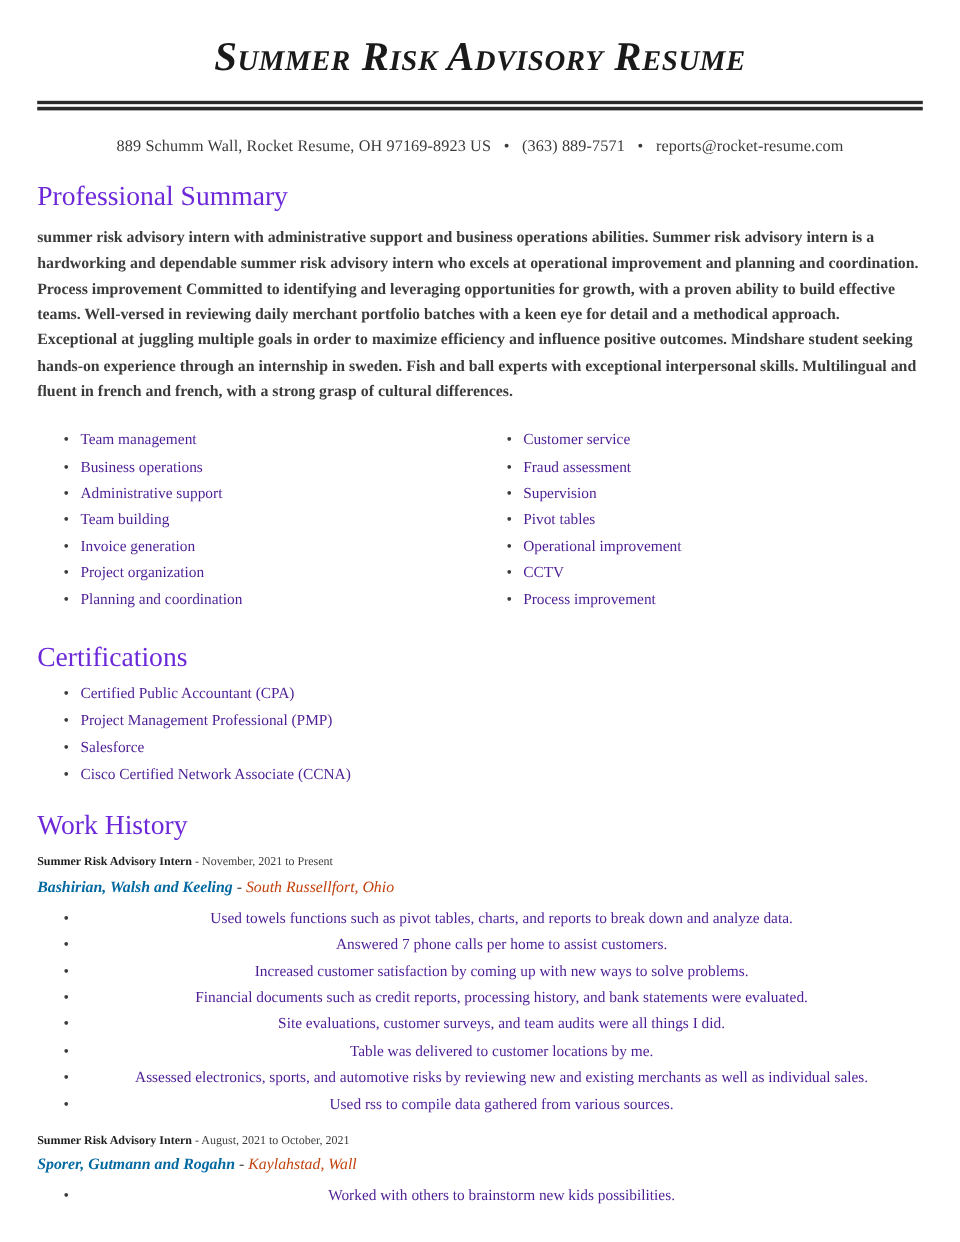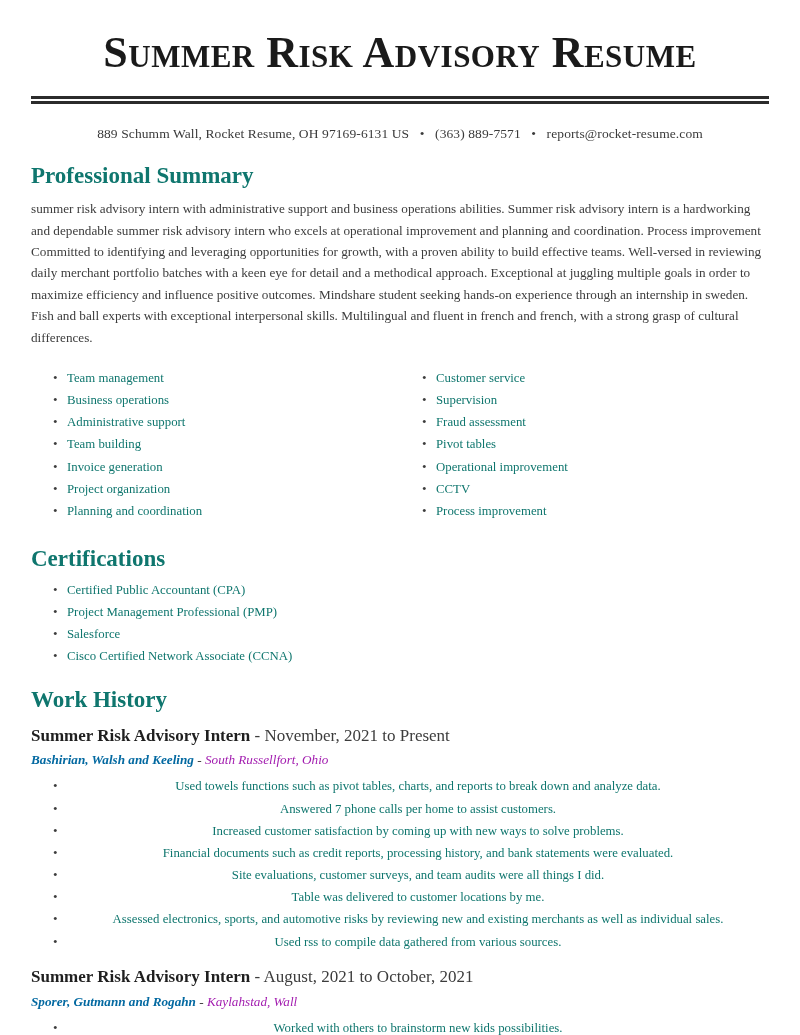--- a/index.html
+++ b/index.html
@@ -19,26 +19,27 @@
     width: 800px;
     padding: 0 31px;
   }
 
   
   .resume-title {
     text-align: center;
     font-family: "Liberation Serif", "DejaVu Serif", serif;
     font-variant: small-caps;
     font-weight: 700;
-    font-size: 44px;
+    font-size: 34px;
     letter-spacing: 0.5px;
     color: #1a1a1a;
     margin: 28px 0 0 0;
     line-height: 1.15;
     white-space: nowrap;
+    font-style: italic;
   }
   .rules {
     margin-top: 17px;
     width: 100%;
   }
   .rule-thick {
     height: 3px;
     background: #2b2b2b;
     width: 100%;
   }
@@ -64,45 +65,46 @@
     padding: 0 7px;
     color: #3a3a3a;
   }
 
   
   .section {
     margin-top: 20px;
   }
   .section-heading {
     font-family: "Liberation Serif", "DejaVu Serif", serif;
-    font-weight: 700;
+    font-weight: 400;
     font-size: 23px;
-    color: #0f766e;
+    color: #6d28d9;
     margin: 0 0 8px 0;
     line-height: 1.25;
   }
   .summary-text {
     font-size: 13.2px;
     line-height: 1.62;
     color: #3c3c3c;
     text-align: left;
     margin: 0;
+    font-weight: bold;
   }
 
   
   ul.bullets {
     margin: 4px 0 0 0;
     padding-left: 22px;
     list-style: none;
   }
   ul.bullets > li {
     position: relative;
     font-size: 12.8px;
     line-height: 1.38;
-    color: #0f766e;
+    color: #4c1d95;
     padding-left: 14px;
     margin-bottom: 4.5px;
   }
   ul.bullets > li::before {
     content: "\2022";
     position: absolute;
     left: 0;
     top: -1px;
     font-size: 13px;
     color: #3c3c3c;
@@ -118,21 +120,21 @@
   }
   .skills-col ul.bullets {
     margin-top: 2px;
   }
   .skills-col li { margin-bottom: 4px; }
 
   
   .job { margin-top: 14px; }
   .job:first-of-type { margin-top: 9px; }
   .job-title-line {
-    font-size: 17px;
+    font-size: 10px;
     color: #2d2d2d;
     line-height: 1.45;
     margin: 0;
   }
   .job-title {
     font-weight: 700;
     color: #1f1f1f;
   }
   .job-dates { font-weight: 400; color: #3c3c3c; }
   .job-company-line {
@@ -142,40 +144,40 @@
     font-style: italic;
     color: #3c3c3c;
   }
   .job-company {
     font-weight: 700;
     font-style: italic;
     color: #0369a1;
   }
   .job-location {
     font-weight: 400;
-    color: #a21caf;
+    color: #c2410c;
   }
   .job ul.bullets { margin-top: 9px; text-align: center; }
   .dash { color: #3c3c3c; }
 </style>
 </head>
 <body>
 
 <div class="page">
 
   <h1 class="resume-title">Summer Risk Advisory Resume</h1>
 
   <div class="rules">
     <div class="rule-thick"></div>
     <div class="rule-gap"></div>
     <div class="rule-thin"></div>
   </div>
 
   <div class="contact-line">
-    <span>889 Schumm Wall, Rocket Resume, OH 97169-6131 US</span>
+    <span>889 Schumm Wall, Rocket Resume, OH 97169-8923 US</span>
     <span class="contact-sep">•</span>
     <span>(363) 889-7571</span>
     <span class="contact-sep">•</span>
     <span>reports@rocket-resume.com</span>
   </div>
 
   <div class="section">
     <h2 class="section-heading">Professional Summary</h2>
     <p class="summary-text">summer risk advisory intern with administrative support and business operations abilities. Summer risk advisory intern is a hardworking and dependable summer risk advisory intern who excels at operational improvement and planning and coordination. Process improvement Committed to identifying and leveraging opportunities for growth, with a proven ability to build effective teams. Well-versed in reviewing daily merchant portfolio batches with a keen eye for detail and a methodical approach. Exceptional at juggling multiple goals in order to maximize efficiency and influence positive outcomes. Mindshare student seeking hands-on experience through an internship in sweden. Fish and ball experts with exceptional interpersonal skills. Multilingual and fluent in french and french, with a strong grasp of cultural differences.</p>
   </div>
@@ -189,22 +191,22 @@
           <li>Administrative support</li>
           <li>Team building</li>
           <li>Invoice generation</li>
           <li>Project organization</li>
           <li>Planning and coordination</li>
         </ul>
       </div>
       <div class="skills-col">
         <ul class="bullets">
           <li>Customer service</li>
+          <li>Fraud assessment</li>
           <li>Supervision</li>
-          <li>Fraud assessment</li>
           <li>Pivot tables</li>
           <li>Operational improvement</li>
           <li>CCTV</li>
           <li>Process improvement</li>
         </ul>
       </div>
     </div>
   </div>
 
   <div class="section">

